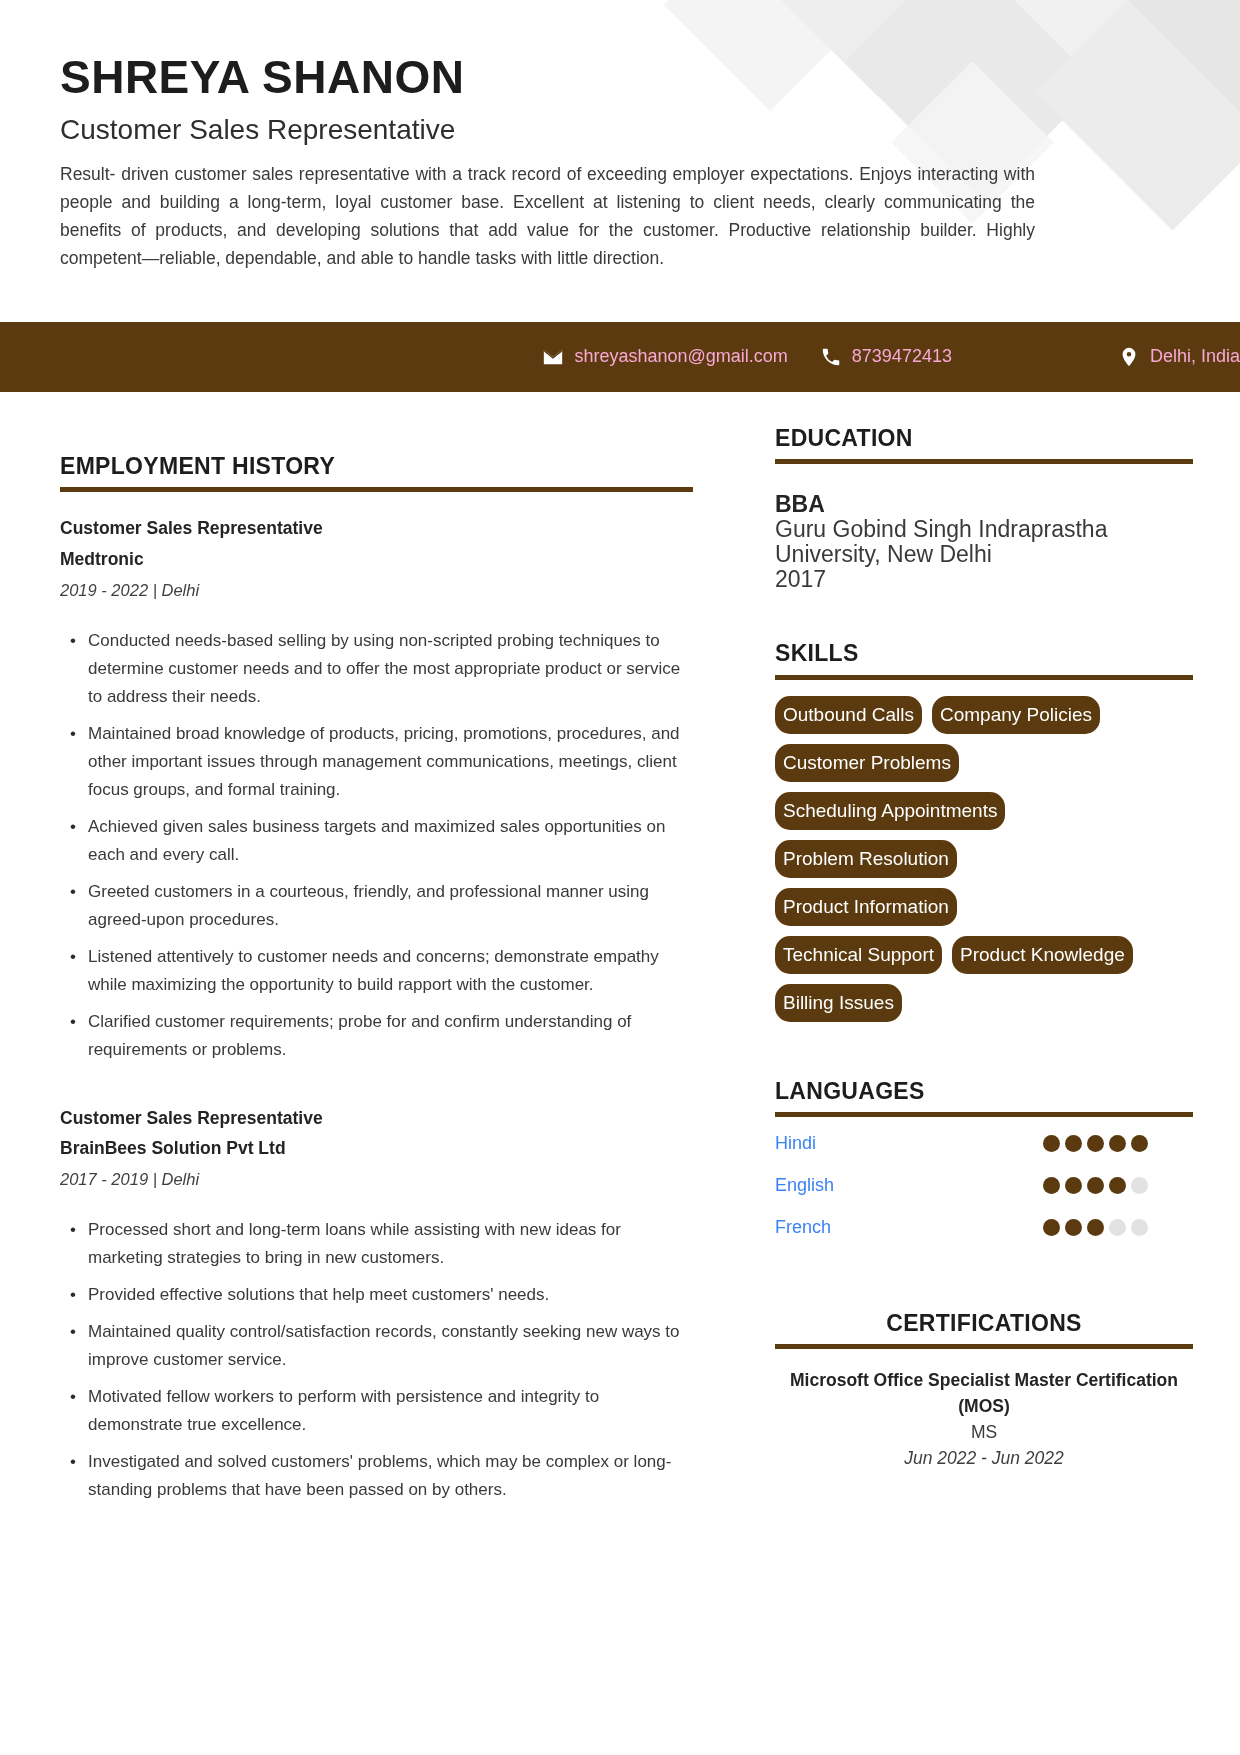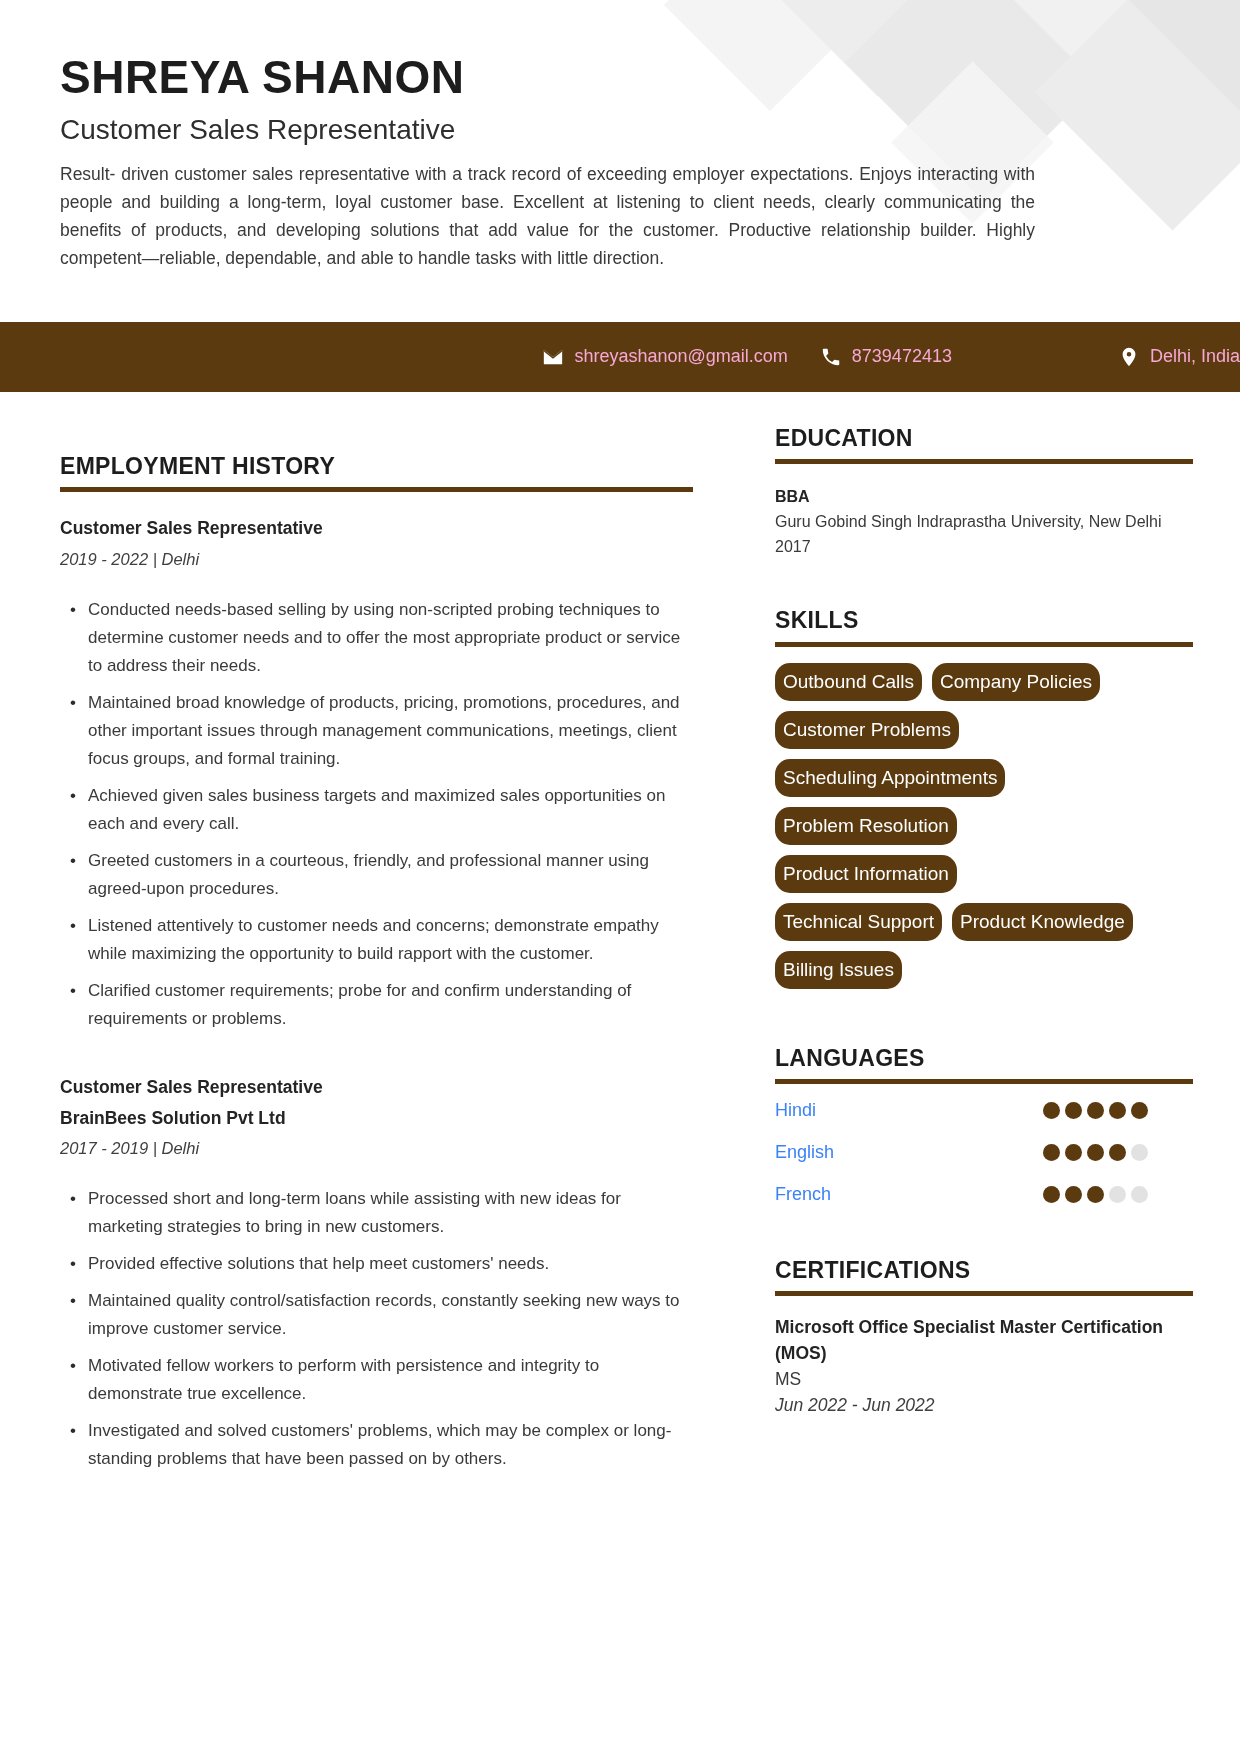--- a/index.html
+++ b/index.html
@@ -46,38 +46,38 @@
 
   .job{margin-top:26px;}
   .job + .job{margin-top:44px;}
   .role,.company{font-size:17.5px;font-weight:700;color:#242424;line-height:1.25;}
   .company{margin-top:9px;}
   .period{font-size:16.5px;font-style:italic;color:#3f3f3f;margin-top:9px;line-height:1.25;}
   .bullets{list-style:none;margin-top:26px;padding-left:28px;}
   .bullets li{position:relative;font-size:17px;line-height:28px;margin-bottom:9px;color:var(--body);}
   .bullets li::before{content:"\2022";position:absolute;left:-18px;color:#2c2c2c;}
 
-  .edu{margin-top:20px;font-size:16px;line-height:25px;color:var(--body);}
+  .edu{margin-top:28px;font-size:23px;line-height:25px;color:var(--body);}
   .degree{font-weight:700;color:#242424;}
   .edu-year{}
 
   .section-skills{margin-top:48px;}
   .badges{margin-top:16px;}
   .badge-row{display:flex;gap:10px;margin-bottom:10px;}
   .badge{background:var(--brown);color:#fff;font-size:19px;line-height:20px;padding:9px 8px;border-radius:15px;white-space:nowrap;}
 
   .section-languages{margin-top:56px;}
   .lang-list{margin-top:16px;}
   .lang-row{display:flex;align-items:center;margin-bottom:21px;height:21px;}
   .lang-name{font-size:18px;color:#3b82f6;}
   .dots{margin-left:auto;margin-right:45px;display:flex;gap:5px;}
   .dot{width:17px;height:17px;border-radius:50%;background:var(--empty-dot);}
   .dot.filled{background:var(--brown);}
 
-  .section-certs{margin-top:52px;}
+  .section-certs{margin-top:72px;text-align:center;}
   .cert{margin-top:18px;font-size:17.5px;line-height:26px;}
   .cert-name{font-weight:700;color:#242424;}
   .cert-issuer{color:var(--body);}
   .cert-period{font-style:italic;color:#3f3f3f;}
 </style>
 </head>
 <body>
 
 <div class="page">
 
@@ -121,20 +121,21 @@
 
   <div class="main">
 
     <div class="col-left">
       <section>
         <h2 class="section-title">EMPLOYMENT HISTORY</h2>
         <div class="rule"></div>
         <div>
             <div class="job">
               <h3 class="role">Customer Sales Representative</h3>
+              <div class="company">Medtronic</div>
               <div class="period">2019 - 2022 | Delhi</div>
               <ul class="bullets">
                 <li>Conducted needs-based selling by using non-scripted probing techniques to determine customer needs and to offer the most appropriate product or service to address their needs.</li>
                 <li>Maintained broad knowledge of products, pricing, promotions, procedures, and other important issues through management communications, meetings, client focus groups, and formal training.</li>
                 <li>Achieved given sales business targets and maximized sales opportunities on each and every call.</li>
                 <li>Greeted customers in a courteous, friendly, and professional manner using agreed-upon procedures.</li>
                 <li>Listened attentively to customer needs and concerns; demonstrate empathy while maximizing the opportunity to build rapport with the customer.</li>
                 <li>Clarified customer requirements; probe for and confirm understanding of requirements or problems.</li>
               </ul>
             </div>

